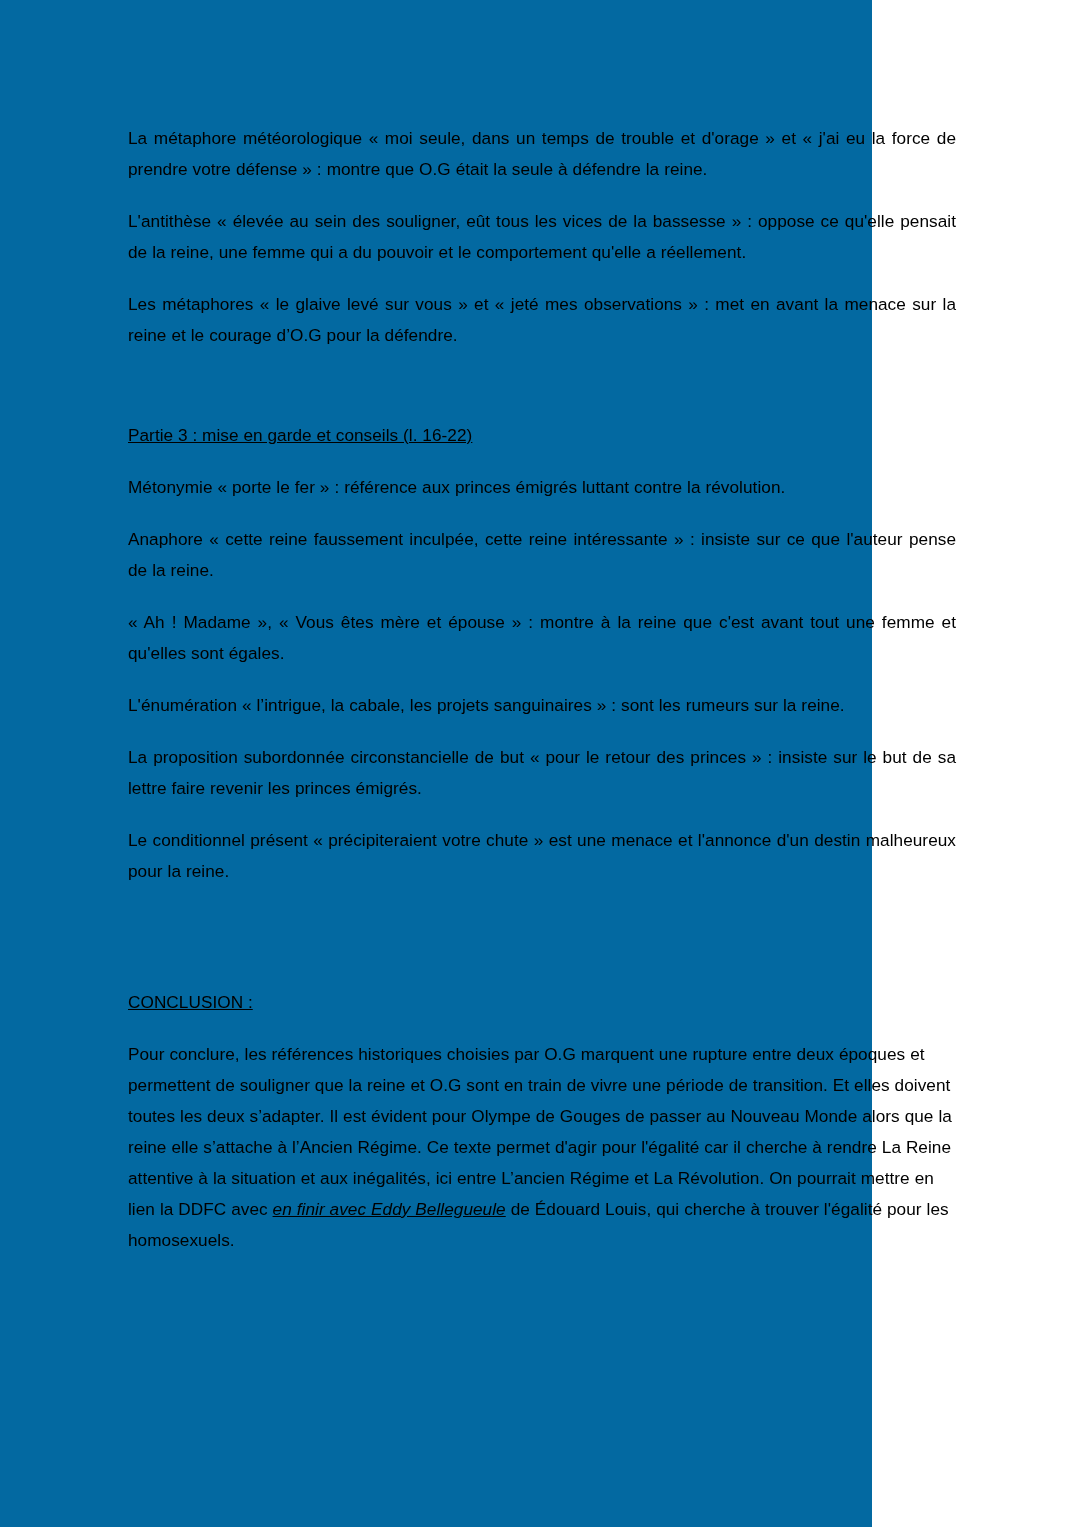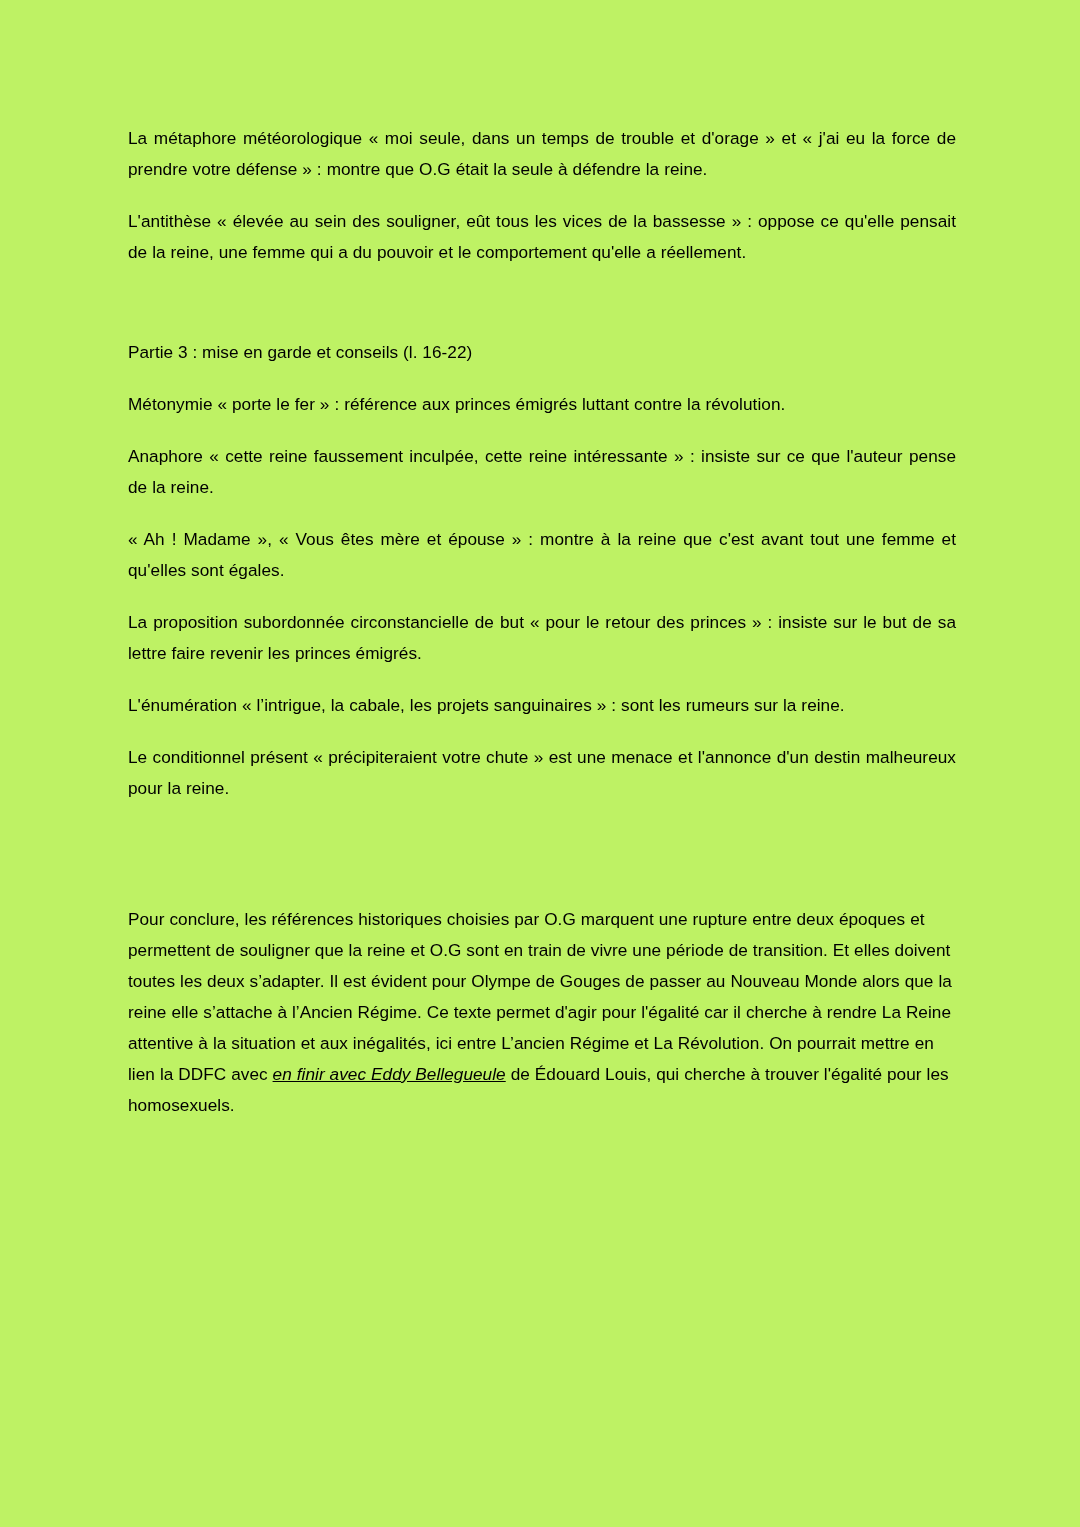--- a/index.html
+++ b/index.html
@@ -10,23 +10,23 @@
   }
   body {
     width: 1080px;
     height: 1527px;
     font-family: "Liberation Sans", sans-serif;
     color: #000000;
     -webkit-font-smoothing: antialiased;
   }
   .page {
     position: relative;
-    width: 1080px;
+    width: 872px;
     height: 1527px;
-    background: #bef264;
+    background: #0369a1;
     box-sizing: border-box;
     padding: 123px 125px 0 128px;
   }
   .doc-body {
     width: 828px;
   }
   p.para {
     margin: 0 0 21px 0;
     font-size: 17.2px;
     line-height: 31px;
@@ -37,20 +37,21 @@
   }
   p.para.left {
     text-align: left;
   }
   p.heading {
     margin: 0 0 21px 0;
     font-size: 17.2px;
     line-height: 31px;
     text-align: left;
     letter-spacing: 0.05px;
+    text-decoration: underline;
   }
   .gap-lg {
     height: 48px;
   }
   .gap-md {
     height: 45px;
   }
   .gap-sm {
     height: 34px;
   }
@@ -64,39 +65,41 @@
 </style>
 </head>
 <body>
 
 <div class="page">
   <div class="doc-body">
 
     <section>
       <p class="para">La métaphore météorologique « moi seule, dans un temps de trouble et d'orage » et « j'ai eu la force de prendre votre défense » : montre que O.G était la seule à défendre la reine.</p>
       <p class="para">L'antithèse « élevée au sein des souligner, eût tous les vices de la bassesse » : oppose ce qu'elle pensait de la reine, une femme qui a du pouvoir et le comportement qu'elle a réellement.</p>
+      <p class="para">Les métaphores « le glaive levé sur vous » et « jeté mes observations » : met en avant la menace sur la reine et le courage d’O.G pour la défendre.</p>
     </section>
 
     <div class="gap-lg"></div>
 
     <section>
       <p class="heading">Partie 3 : mise en garde et conseils (l. 16-22)</p>
       <p class="para">Métonymie « porte le fer » : référence aux princes émigrés luttant contre la révolution.</p>
       <p class="para">Anaphore « cette reine faussement inculpée, cette reine intéressante » : insiste sur ce que l'auteur pense de la reine.</p>
       <p class="para">« Ah ! Madame », « Vous êtes mère et épouse » : montre à la reine que c'est avant tout une femme et qu'elles sont égales.</p>
+      <p class="para">L'énumération « l’intrigue, la cabale, les projets sanguinaires » : sont les rumeurs sur la reine.</p>
       <p class="para">La proposition subordonnée circonstancielle de but « pour le retour des princes » : insiste sur le but de sa lettre faire revenir les princes émigrés.</p>
-      <p class="para">L'énumération « l’intrigue, la cabale, les projets sanguinaires » : sont les rumeurs sur la reine.</p>
       <p class="para">Le conditionnel présent « précipiteraient votre chute » est une menace et l'annonce d'un destin malheureux pour la reine.</p>
     </section>
 
     <div class="gap-md"></div>
 
     <section>
     </section>
 
     <div class="gap-sm"></div>
 
     <section class="conclusion-block">
+      <p class="heading">CONCLUSION :</p>
       <p class="para left"><span>Pour conclure, les références historiques choisies par O.G marquent une rupture entre deux époques et permettent de souligner que la reine et O.G sont en train de vivre une période de transition. Et elles doivent toutes les deux s’adapter. Il est évident pour Olympe de Gouges de passer au Nouveau Monde alors que la reine elle s’attache à l’Ancien Régime. Ce texte permet d'agir pour l'égalité car il cherche à rendre La Reine attentive à la situation et aux inégalités, ici entre L’ancien Régime et La Révolution. On pourrait mettre en lien la DDFC avec </span><span class="title-em">en finir avec Eddy Bellegueule</span><span> de Édouard Louis, qui cherche à trouver l'égalité pour les homosexuels.</span></p>
     </section>
 
   </div>
 </div>
 
 </body></html>

